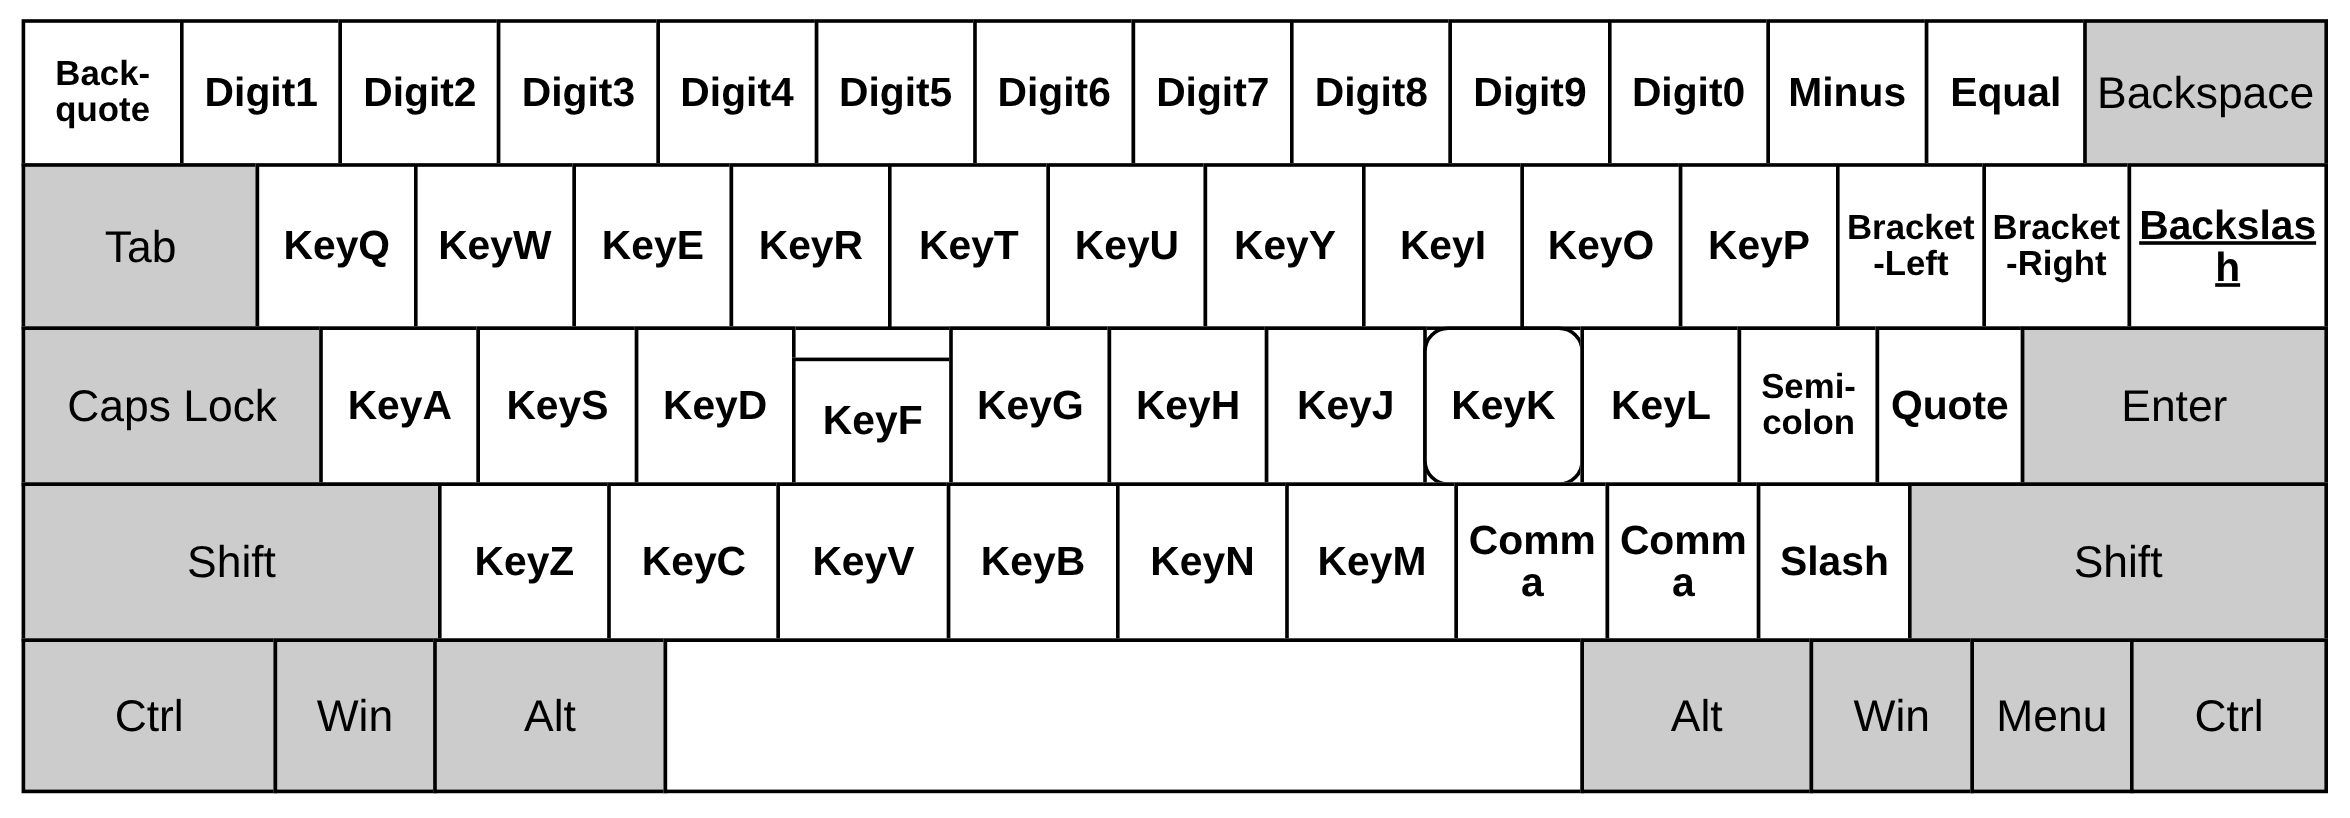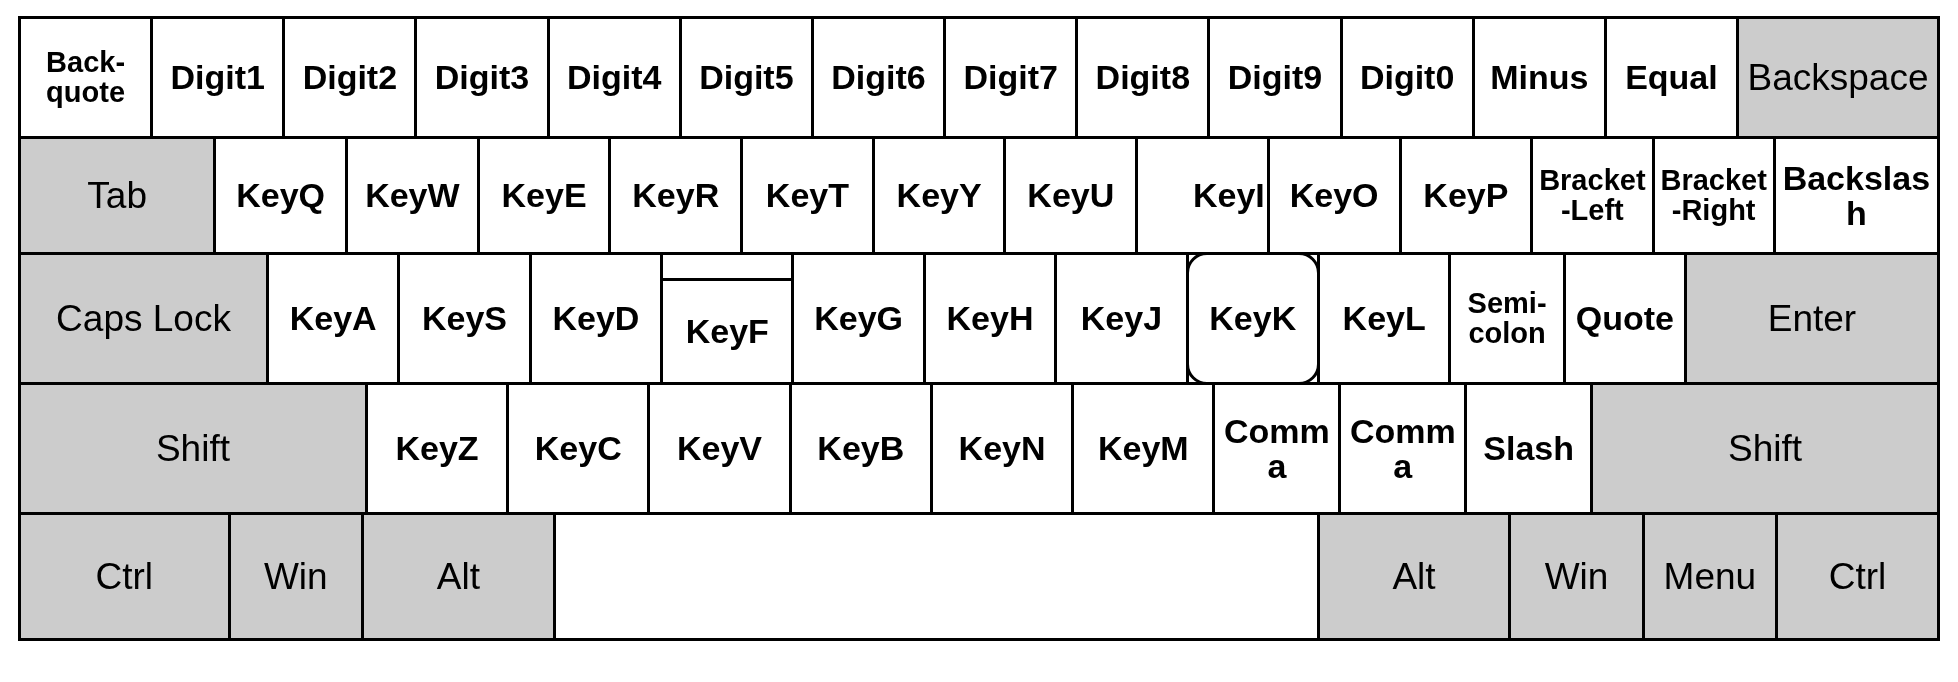--- a/index.html
+++ b/index.html
@@ -22,21 +22,21 @@
     display: flex;
     flex-direction: column;
   }
   .kb-row {
     display: flex;
     flex-direction: row;
     width: 100%;
     box-sizing: border-box;
   }
   .kb-row.row1 { height: 120px; }
-  .kb-row.row2 { height: 116px; }
+  .kb-row.row2 { height: 136px; }
   .kb-row.row3 { height: 130px; }
   .kb-row.row4 { height: 130px; }
   .kb-row.row5 { height: 126px; }
 
   .key {
     box-sizing: border-box;
     border: 3px solid #000000;
     display: flex;
     align-items: center;
     justify-content: center;
@@ -128,41 +128,41 @@
       <div class="key white" style="flex: 0.96 1 0px;">
         <span>KeyE</span>
       </div>
       <div class="key white" style="flex: 0.96 1 0px;">
         <span>KeyR</span>
       </div>
       <div class="key white" style="flex: 0.96 1 0px;">
         <span>KeyT</span>
       </div>
       <div class="key white" style="flex: 0.96 1 0px;">
+        <span>KeyU</span>
+      </div>
+      <div class="key white" style="flex: 0.96 1 0px;">
         <span>KeyY</span>
       </div>
       <div class="key white" style="flex: 0.96 1 0px;">
-        <span>KeyU</span>
-      </div>
-      <div class="key white" style="flex: 0.96 1 0px; justify-content: flex-end;">
         <span>KeyI</span>
       </div>
       <div class="key white" style="flex: 0.96 1 0px;">
         <span>KeyO</span>
       </div>
       <div class="key white" style="flex: 0.96 1 0px;">
         <span>KeyP</span>
       </div>
       <div class="key white wrap" style="flex: 0.88 1 0px; align-items: center;">
         <span>Bracket-Left</span>
       </div>
       <div class="key white wrap" style="flex: 0.88 1 0px;">
         <span>Bracket-Right</span>
       </div>
-      <div class="key white" style="flex: 1.21 1 0px;">
+      <div class="key white" style="flex: 1.21 1 0px; text-decoration: underline;">
         <span>Backslash</span>
       </div>
     </div>
     <div class="kb-row row3">
       <div class="key gray" style="flex: 1.86 1 0px;">
         <span>Caps Lock</span>
       </div>
       <div class="key white" style="flex: 0.96 1 0px;">
         <span>KeyA</span>
       </div>

